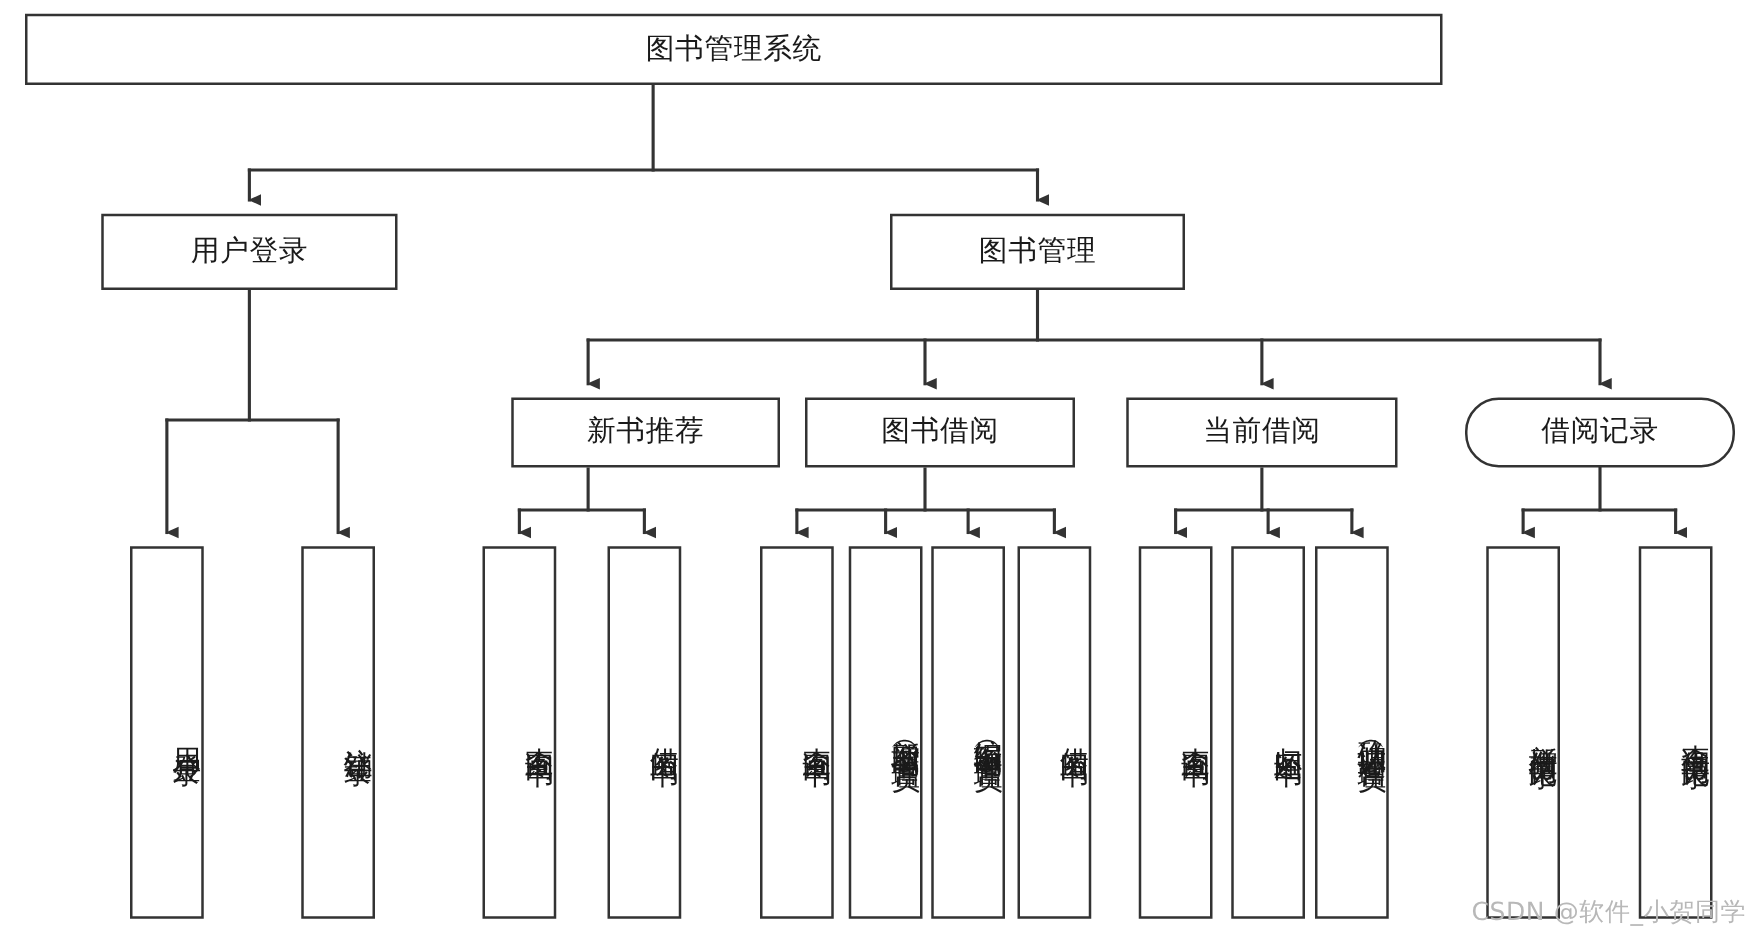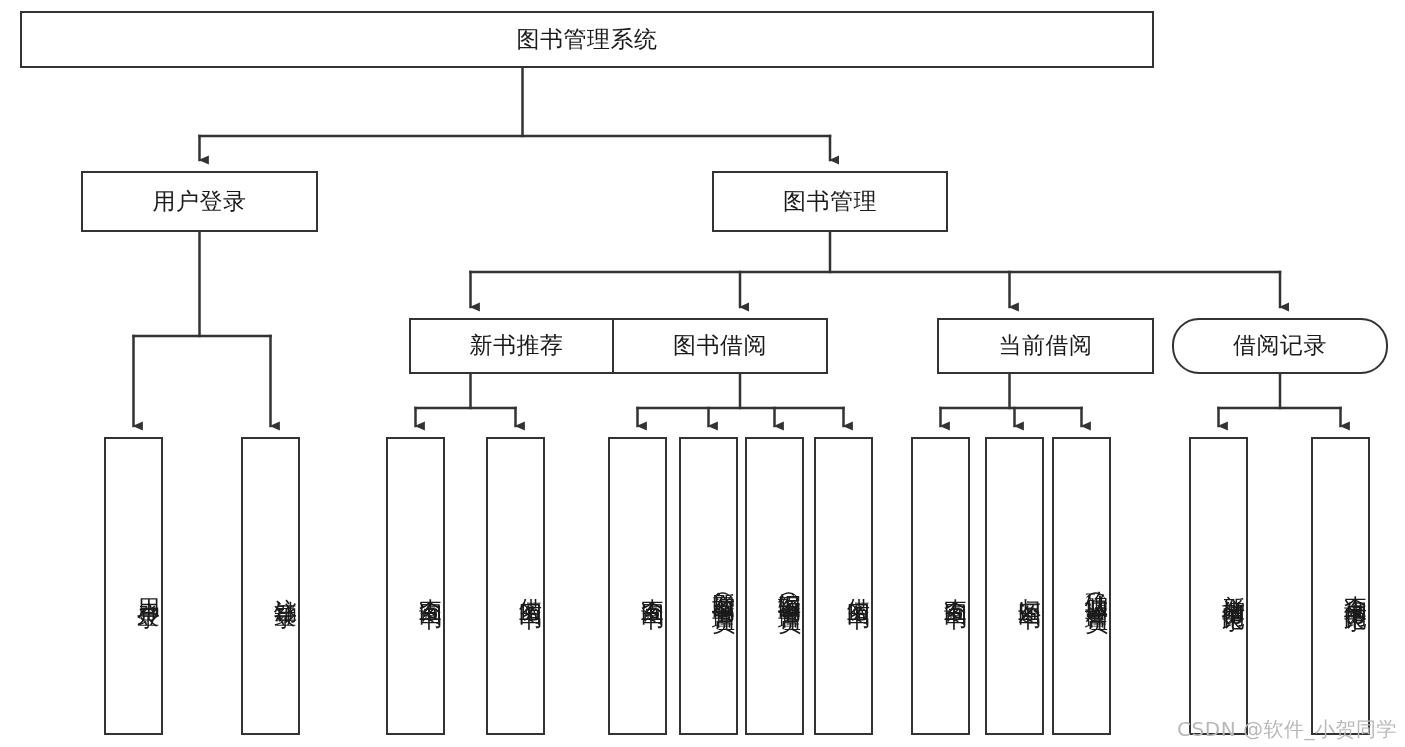--- a/index.html
+++ b/index.html
@@ -136,24 +136,24 @@
   <div class="node-box horizontal" style="left: 81px; top: 171px; width: 237px; height: 61px;">
     <span class="node-label">用户登录</span>
   </div>
   <div class="node-box horizontal" style="left: 712px; top: 171px; width: 236px; height: 61px;">
     <span class="node-label">图书管理</span>
   </div>
 
   <div class="node-box horizontal" style="left: 363px; top: 318px; width: 215px; height: 56px; margin-left: 46px;">
     <span class="node-label">新书推荐</span>
   </div>
-  <div class="node-box horizontal" style="left: 612px; top: 318px; width: 216px; height: 56px;">
+  <div class="node-box horizontal" style="left: 644px; top: 318px; width: 216px; height: 56px;">
     <span class="node-label">图书借阅</span>
   </div>
-  <div class="node-box horizontal" style="left: 901px; top: 318px; width: 217px; height: 56px; margin-left: 36px;">
+  <div class="node-box horizontal" style="left: 901px; top: 318px; width: 217px; height: 56px;">
     <span class="node-label">当前借阅</span>
   </div>
   <div class="node-box horizontal" style="left: 1172px; top: 318px; width: 216px; height: 56px; border-radius: 27px;">
     <span class="node-label">借阅记录</span>
   </div>
 
   <div class="node-box vertical" style="left: 104px; top: 437px; width: 59px; height: 298px;">
     <span class="node-label">用户登录</span>
   </div>
   <div class="node-box vertical" style="left: 241px; top: 437px; width: 59px; height: 298px;">

